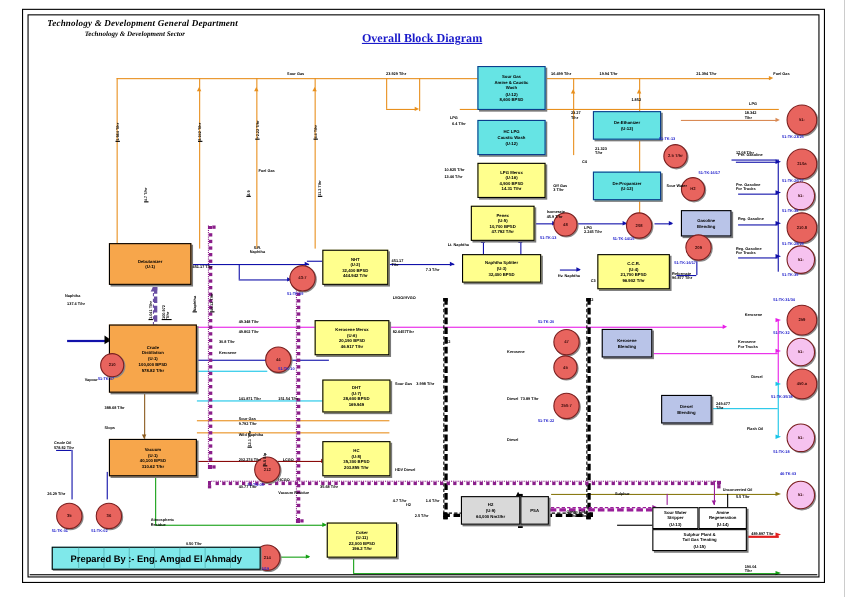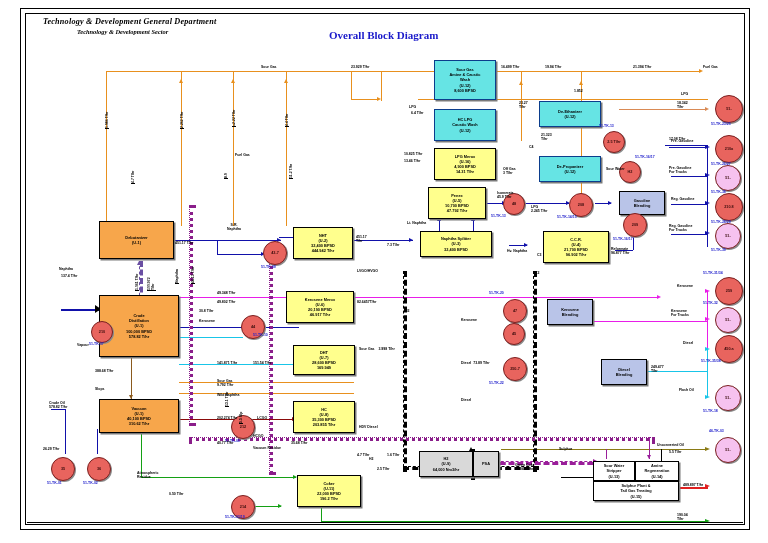--- a/index.html
+++ b/index.html
@@ -3,21 +3,21 @@
 <meta charset="utf-8">
 <style>
   html,body{margin:0;padding:0;background:#6e6e6e;}
   body{font-family:"Liberation Sans", sans-serif;}
   #page{position:relative;width:768px;height:543px;background:#ffffff;overflow:hidden;}
   #sheet{position:absolute;left:20px;top:8px;width:728px;height:520px;background:#ffffff;border:1px solid #000;}
   #inner{position:absolute;left:4px;top:4px;right:4px;bottom:4px;border:1px solid #000;}
 
   .hdr1{position:absolute;left:22px;top:8px;font-family:"Liberation Serif",serif;font-style:italic;font-weight:bold;font-size:8.2px;color:#000;letter-spacing:.2px;white-space:nowrap;}
   .hdr2{position:absolute;left:56px;top:19px;font-family:"Liberation Serif",serif;font-style:italic;font-weight:bold;font-size:6.4px;color:#000;white-space:nowrap;}
-  .title{position:absolute;left:308px;top:20px;font-family:"Liberation Serif",serif;font-weight:bold;font-size:11px;color:#1a1aca;white-space:nowrap;}
+  .title{position:absolute;left:308px;top:20px;font-family:"Liberation Serif",serif;font-weight:bold;font-size:11px;color:#1a1aca;text-decoration:underline;white-space:nowrap;}
 
   
   .logo{position:absolute;left:686px;top:6px;width:58px;height:40px;}
   .logo .txt{position:absolute;left:2px;top:27px;font-size:7px;font-weight:bold;color:#2a2a2a;letter-spacing:.3px;}
   .logo .mid{position:absolute;left:30px;top:22px;font-size:10px;font-weight:bold;color:#2323b4;font-style:italic;}
 
   
   .blk{position:absolute;box-sizing:border-box;border:1px solid #000;text-align:center;
        display:flex;flex-direction:column;align-items:center;justify-content:center;
        font-size:3.9px;line-height:1.32;font-weight:bold;color:#000;
@@ -604,16 +604,28 @@
     <div class="lbl v" style="left:110px;top:175px;">4.7 T/hr</div>
     <div class="lbl v" style="left:203px;top:170px;">8.9</div>
     <div class="lbl" style="left:214px;top:144px;">Fuel Gas</div>
     <div class="lbl v" style="left:268px;top:170px;">11.2 T/hr</div>
     <div class="lbl v" style="left:218px;top:415px;">5.5 Slp</div>
     <div class="lbl v" style="left:204px;top:398px;">13.1 T/hr</div>
     <div class="lbl" style="left:22px;top:438px;">26.29 T/hr</div>
     <div class="lbl" style="left:66px;top:438px;"></div>
     <div class="lbl" style="left:236px;top:445px;"></div>
 
+    <div class="sig">
+      <div class="sigGrid">
+        <i style="left:23px"></i>
+          <i style="left:46px"></i>
+          <i style="left:69px"></i>
+        <i style="left:92px"></i>
+          <i style="left:115px"></i>
+          <i style="left:138px"></i>
+          <i style="left:161px"></i>
+      </div>
+      <span style="position:relative;z-index:2;">Prepared By :- Eng. Amgad El Ahmady</span>
+    </div>
     <div class="botrule"></div>
 
   </div>
 </div>
 
 </body></html>

